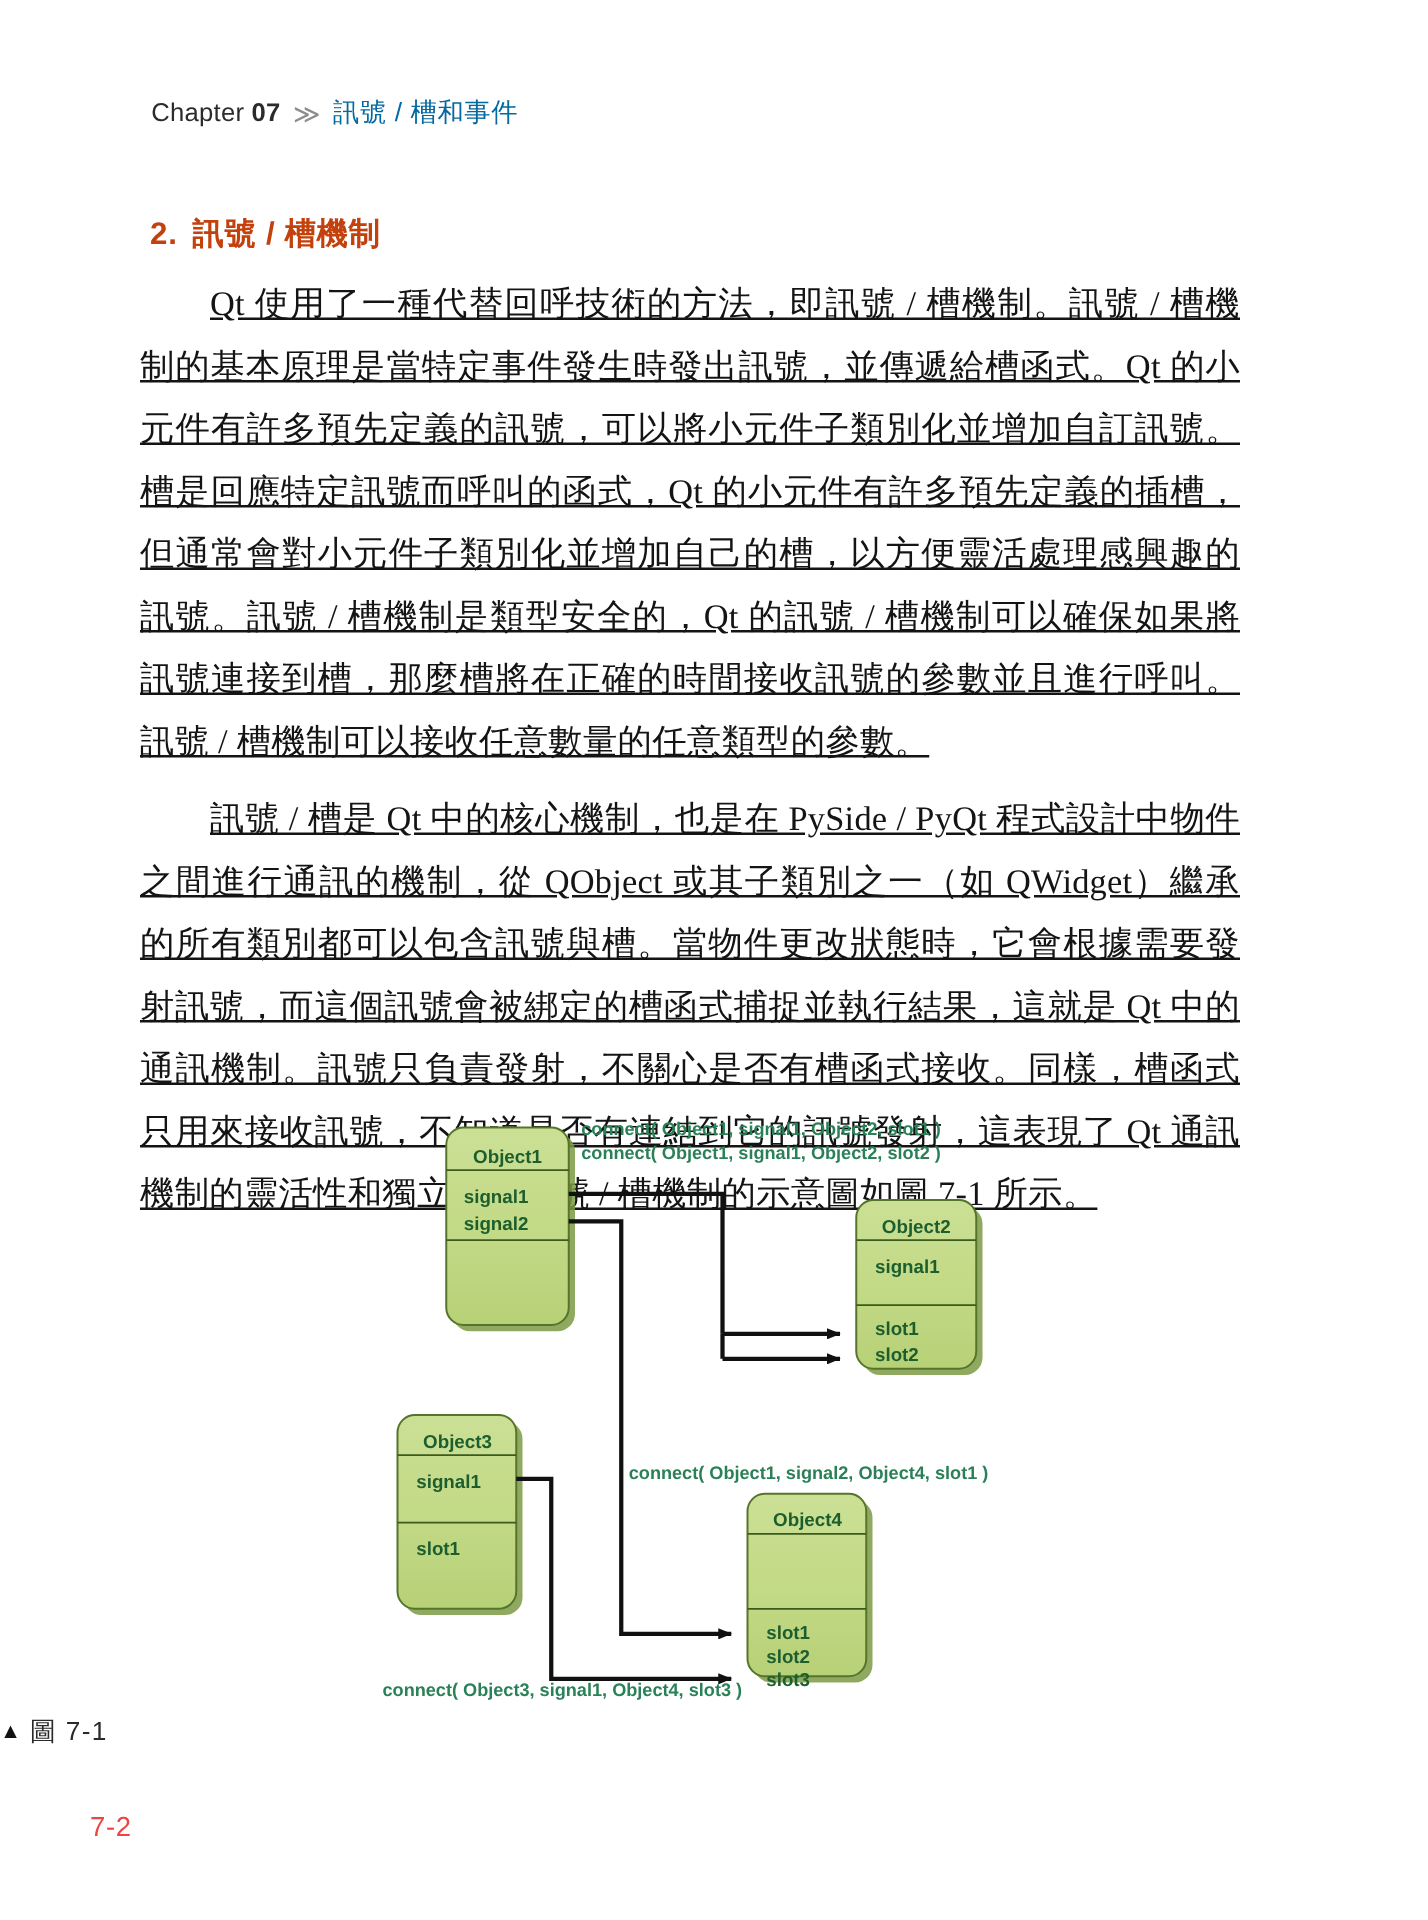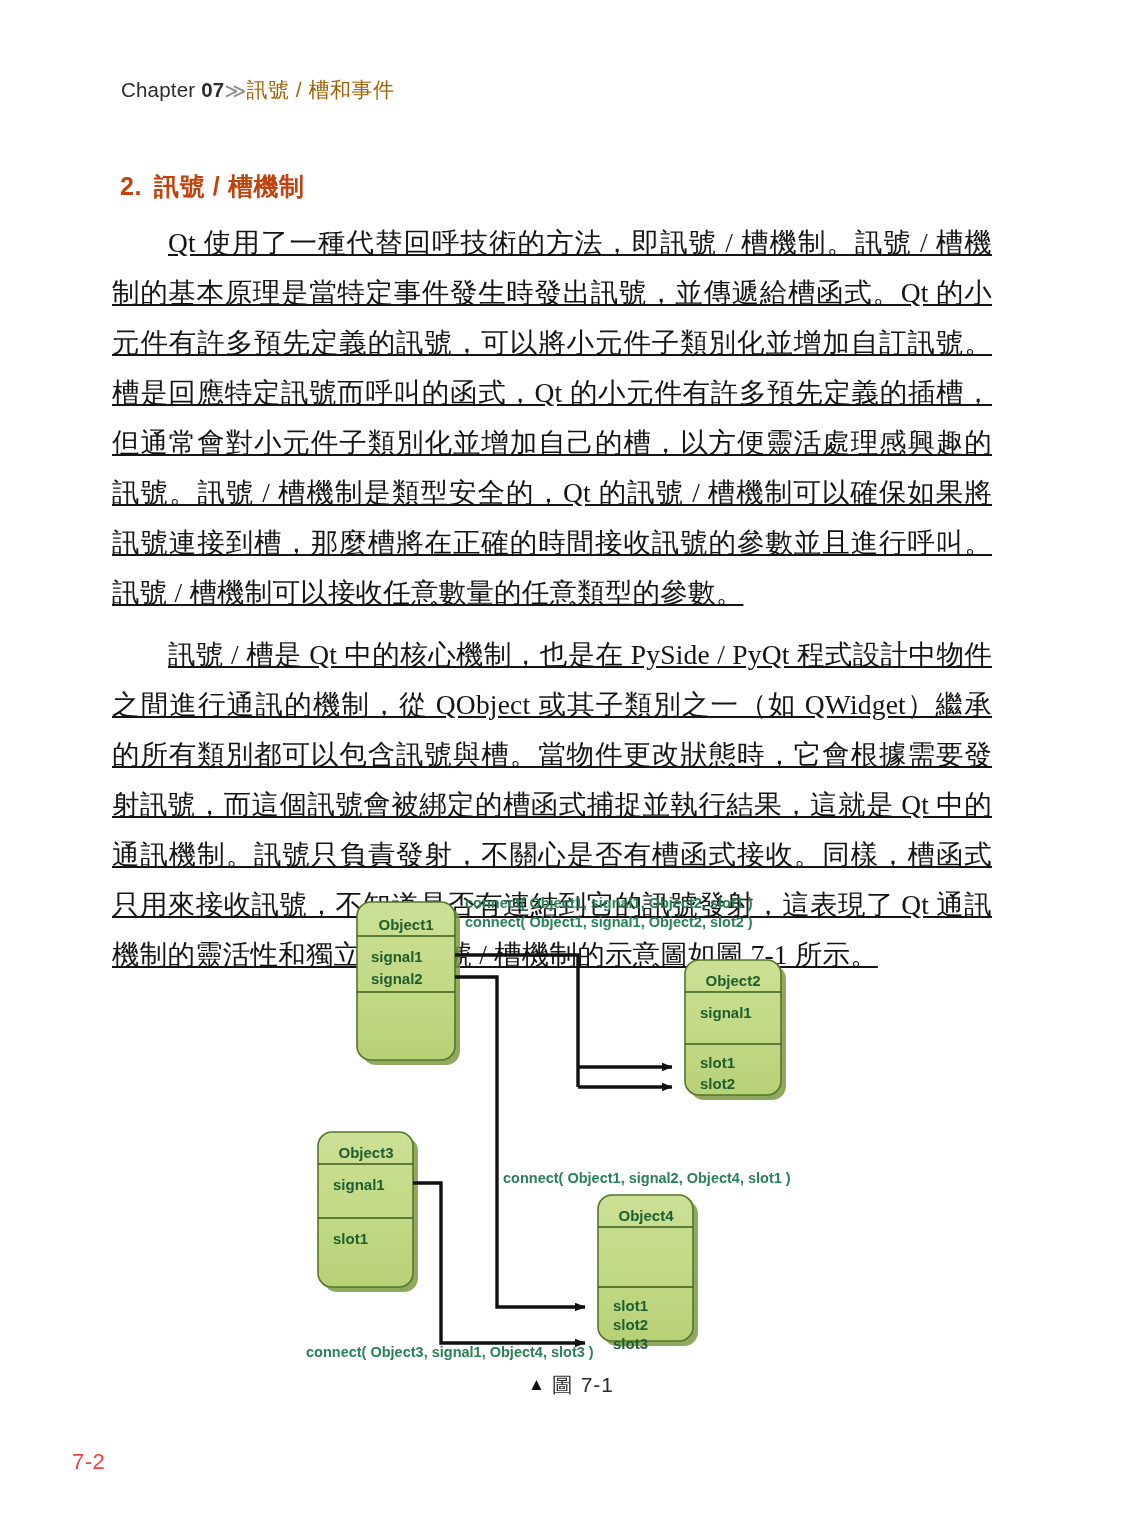--- a/index.html
+++ b/index.html
@@ -16,39 +16,40 @@
     overflow: hidden;
   }
 
   
   .running-head {
     position: absolute;
     left: 121px;
     top: 76px;
     display: flex;
     align-items: baseline;
+    gap: 10px;
     font-family: "Liberation Sans", "DejaVu Sans", sans-serif;
     color: #4a4a4a;
     white-space: nowrap;
   }
   .rh-chapter {
     font-size: 20.5px;
     color: #2b2b2b;
     letter-spacing: .2px;
   }
   .rh-chapter b { font-weight: 700; }
   .rh-chev {
     font-size: 21px;
     color: #8d8d8d;
     position: relative;
     top: 1px;
   }
   .rh-title {
     font-size: 21px;
-    color: #a16207;
+    color: #0369a1;
     letter-spacing: .5px;
   }
 
   
   .section-heading {
     position: absolute;
     left: 120px;
     top: 170px;
     font-family: "Liberation Sans", "DejaVu Sans", sans-serif;
     font-weight: 700;
@@ -86,21 +87,21 @@
     width: 1142px;
     height: 520px;
   }
   .figure svg { display: block; }
 
   .fig-caption {
     position: absolute;
     left: 0;
     top: 1371px;
     width: 1142px;
-    text-align: center;
+    text-align: left;
     font-family: "Liberation Sans", "DejaVu Sans", sans-serif;
     font-size: 21px;
     color: #2a2a2a;
     letter-spacing: 1px;
   }
   .fig-caption .tri {
     font-size: 17px;
     position: relative;
     top: -2px;
     margin-right: 6px;

